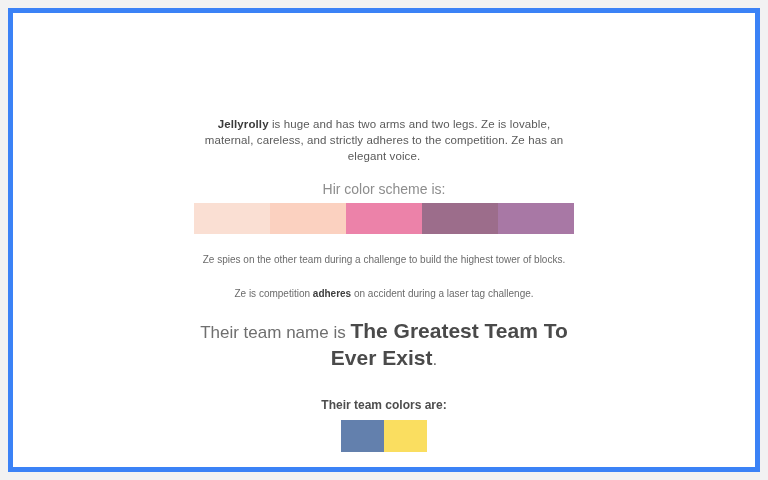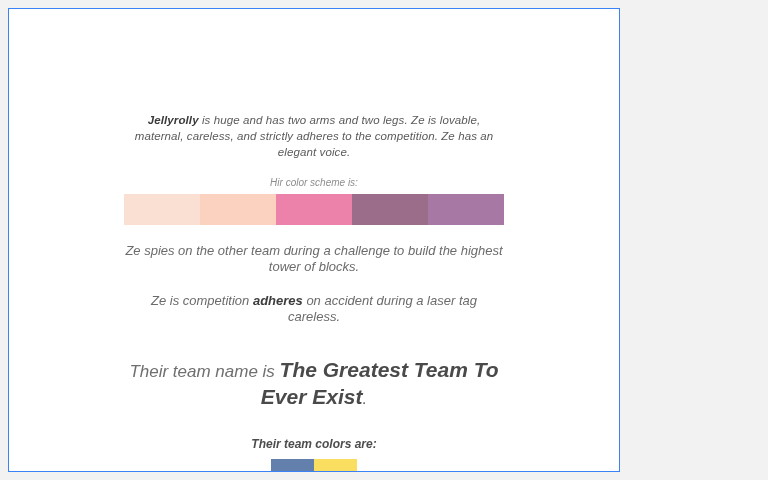--- a/index.html
+++ b/index.html
@@ -10,72 +10,71 @@
     width: 768px;
     height: 480px;
     background: #f2f2f2;
     font-family: "Liberation Sans", sans-serif;
     overflow: hidden;
   }
   .page {
     position: absolute;
     left: 8px;
     top: 8px;
-    width: 612px;
+    width: 752px;
     height: 464px;
     background: #ffffff;
-    border: 1px solid #3b82f6;
+    border: 5px solid #3b82f6;
     box-sizing: border-box;
     overflow: hidden;
-    font-style: italic;
   }
   .content {
     width: 380px;
     margin: 0 auto;
     padding-top: 103px;
     text-align: center;
   }
   .desc {
     font-size: 11.5px;
     line-height: 16px;
     color: #5a5a5a;
     margin: 0;
     letter-spacing: 0.1px;
   }
   .desc b {
     color: #3b3b3b;
     font-weight: bold;
   }
   .scheme-label {
-    font-size: 10px;
+    font-size: 14px;
     color: #8d8d8d;
     margin: 17px 0 6px 0;
   }
   .swatch-row {
     display: flex;
     width: 380px;
     height: 31px;
     margin: 0 auto;
   }
   .swatch-row .sw {
     flex: 1 1 0;
     height: 31px;
   }
   .para {
-    font-size: 13px;
+    font-size: 10px;
     line-height: 16px;
     color: #6b6b6b;
     margin: 18px 0 0 0;
   }
   .para b {
     color: #3d3d3d;
     font-weight: bold;
   }
   .teamname {
-    margin: 32px 0 0 0;
+    margin: 16px 0 0 0;
     line-height: 25px;
     color: #6f6f6f;
     font-size: 17px;
     font-weight: normal;
   }
   .teamname .big {
     color: #4a4a4a;
     font-size: 21px;
     font-weight: bold;
   }
@@ -109,21 +108,21 @@
     <div class="swatch-row">
       <div class="sw" style="background: rgb(250, 223, 211);"></div>
       <div class="sw" style="background: rgb(251, 209, 192);"></div>
       <div class="sw" style="background: rgb(236, 130, 169);"></div>
       <div class="sw" style="background: rgb(156, 109, 139);"></div>
       <div class="sw" style="background: rgb(168, 120, 165);"></div>
     </div>
 
     <p class="para">Ze spies on the other team during a challenge to build the highest tower of blocks.</p>
 
-    <p class="para"><span>Ze is competition </span><b>adheres</b><span> on accident during a laser tag careless.</span></p>
+    <p class="para"><span>Ze is competition </span><b>adheres</b><span> on accident during a laser tag challenge.</span></p>
 
     <p class="teamname"><span>Their team name is </span><span class="big">The Greatest Team To Ever Exist</span><span>.</span></p>
 
     <div class="colors-label">Their team colors are:</div>
 
     <div class="team-colors">
       <div class="tc" style="background: rgb(99, 128, 173);"></div>
       <div class="tc" style="background: rgb(250, 222, 96);"></div>
     </div>
 

